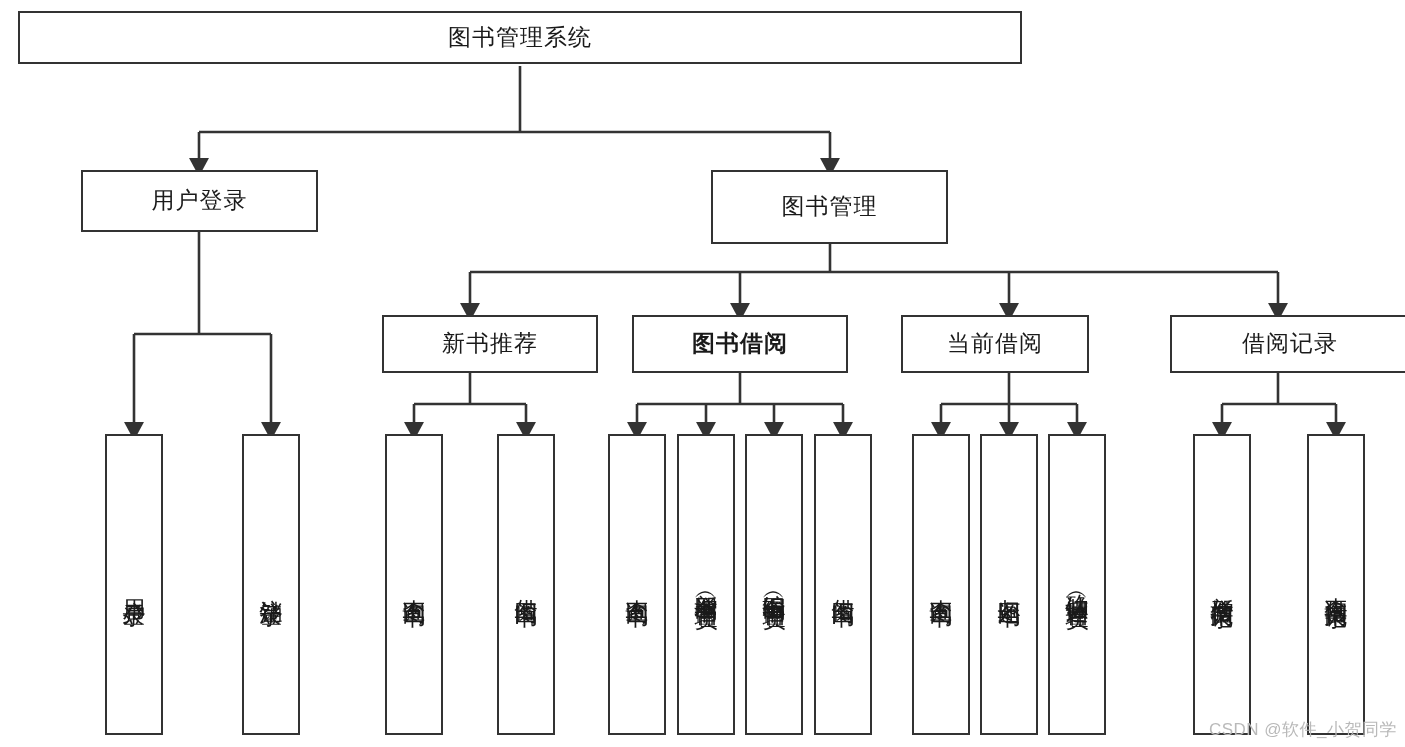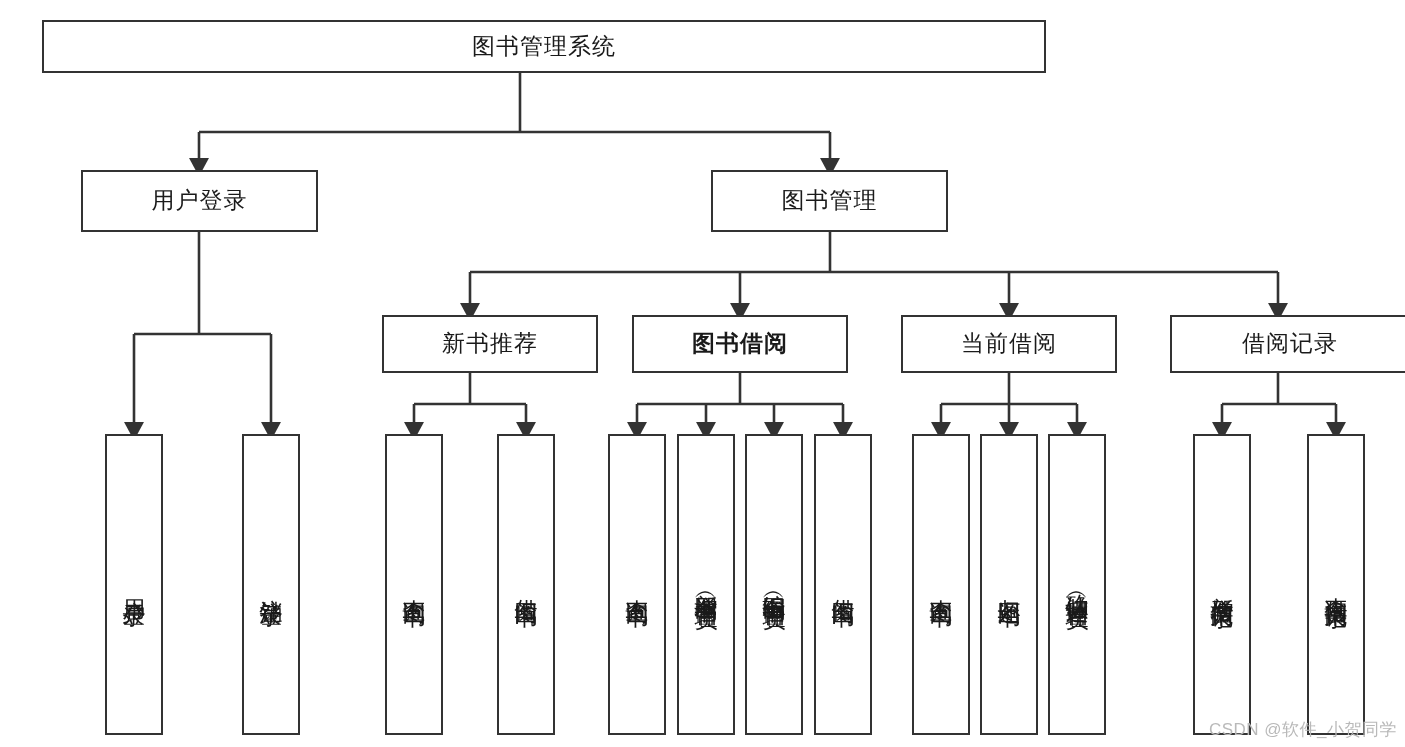--- a/index.html
+++ b/index.html
@@ -119,38 +119,38 @@
       <path d="M1009,404 L1009,430" marker-end="url(#arrowhead)"></path>
       <path d="M1077,404 L1077,430" marker-end="url(#arrowhead)"></path>
 
       <path d="M1278,373 L1278,404"></path>
       <path d="M1222,404 L1336,404"></path>
       <path d="M1222,404 L1222,430" marker-end="url(#arrowhead)"></path>
       <path d="M1336,404 L1336,430" marker-end="url(#arrowhead)"></path>
     </g>
   </svg>
 
-  <div class="node horizontal" style="left:18px; top:20px; width:1004px; height:53px;margin-left:24px;">
+  <div class="node horizontal" style="left:18px; top:11px; width:1004px; height:53px;">
     <span class="node-label">图书管理系统</span>
   </div>
 
   <div class="node horizontal" style="left:81px; top:170px; width:237px; height:62px;">
     <span class="node-label">用户登录</span>
   </div>
-  <div class="node horizontal" style="left:711px; top:170px; width:237px; height:62px;justify-content:center;">
+  <div class="node horizontal" style="left:711px; top:170px; width:237px; height:74px;justify-content:center;">
     <span class="node-label">图书管理</span>
   </div>
 
   <div class="node horizontal" style="left:382px; top:315px; width:216px; height:58px;">
     <span class="node-label">新书推荐</span>
   </div>
   <div class="node horizontal" style="left:632px; top:315px; width:216px; height:58px;font-weight:bold;">
     <span class="node-label">图书借阅</span>
   </div>
-  <div class="node horizontal" style="left:901px; top:315px; width:216px; height:58px;">
+  <div class="node horizontal" style="left:901px; top:315px; width:188px; height:58px;">
     <span class="node-label">当前借阅</span>
   </div>
   <div class="node horizontal" style="left:1170px; top:315px; width:240px; height:58px;">
     <span class="node-label">借阅记录</span>
   </div>
 
   <div class="node vertical" style="left:105px; top:434px; width:58px; height:301px;">
     <span class="node-label">用户登录</span>
   </div>
   <div class="node vertical" style="left:242px; top:434px; width:58px; height:301px;">

